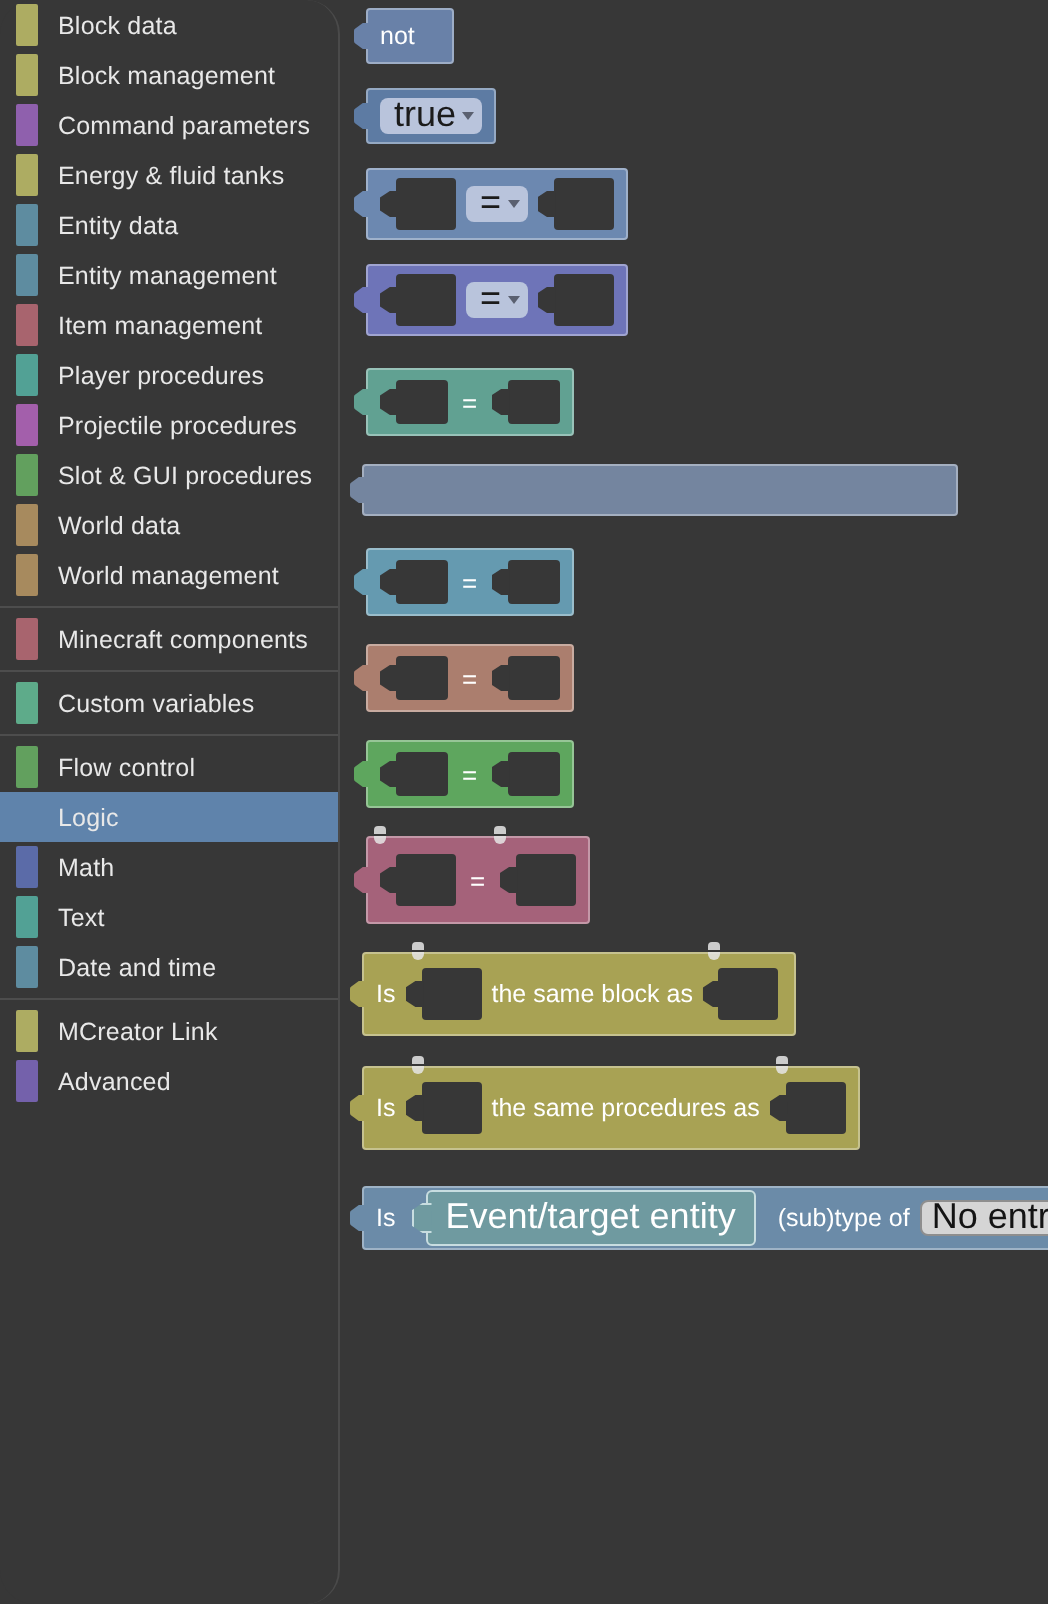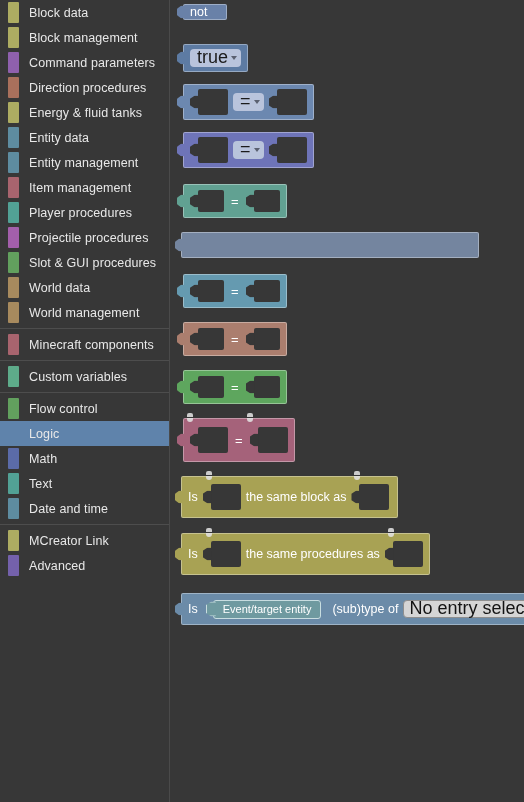--- a/index.html
+++ b/index.html
@@ -11,20 +11,21 @@
     overflow: hidden;
     position: relative;
   }
 
   
   #sidebar {
     position: absolute; left:0; top:0;
     width: 170px; height: 802px;
     background: #373737;
     border-right: 1px solid #4a4a4a;
+    border-radius: 17px;
   }
   .cat-row {
     position: relative;
     height: 25px;
     display: flex;
     align-items: center;
     cursor: default;
   }
   .cat-row.selected { background: #5f83ab; }
   .swatch {
@@ -136,21 +137,21 @@
               background:#e6e6e6; border-radius:2px 2px 0 0; }
   .mini .m2 { position:absolute; left:1px; top:5px; width:6px; height:4px;
               background:#e6e6e6; border-radius:0 0 3px 3px; }
 
   
   .sub {
     background: #6f9aa0;
     border: 1px solid #c8dde0;
     border-radius: 3px;
     color:#fff;
-    font-size: 11px;
+    font-size: 18px;
     padding: 2px 9px 3px 9px;
     position: relative;
     margin-left: 10px;
   }
   .sub::before {
     content:"";
     position:absolute; left:-8px; top:50%;
     transform: translateY(-50%);
     width:9px; height:13px;
     background:#6f9aa0;
@@ -169,24 +170,20 @@
     </div>
     <div class="cat-row">
       <div class="swatch" style="background: rgb(173, 172, 98);"></div>
       <div class="cat-label">Block management</div>
     </div>
     <div class="cat-row">
       <div class="swatch" style="background: rgb(143, 96, 173);"></div>
       <div class="cat-label">Command parameters</div>
     </div>
     <div class="cat-row">
-      <div class="swatch" style="background: rgb(169, 112, 92);"></div>
-      <div class="cat-label">Direction procedures</div>
-    </div>
-    <div class="cat-row">
       <div class="swatch" style="background: rgb(173, 172, 98);"></div>
       <div class="cat-label">Energy &amp; fluid tanks</div>
     </div>
     <div class="cat-row">
       <div class="swatch" style="background: rgb(94, 140, 160);"></div>
       <div class="cat-label">Entity data</div>
     </div>
     <div class="cat-row">
       <div class="swatch" style="background: rgb(94, 140, 160);"></div>
       <div class="cat-label">Entity management</div>
@@ -251,21 +248,21 @@
       <div class="swatch" style="background: rgb(173, 172, 98);"></div>
       <div class="cat-label">MCreator Link</div>
     </div>
     <div class="cat-row">
       <div class="swatch" style="background: rgb(116, 97, 171);"></div>
       <div class="cat-label">Advanced</div>
     </div>
   </div>
 
 <div id="canvas">
-    <div class="blk" style="left: 12px; top: 4px; min-width: 44px; height: 16px; background: rgb(105, 129, 168); border: 1px solid rgba(255, 255, 255, 0.35);">
+    <div class="blk" style="left: 12px; top: 4px; min-width: 44px; height: 28px; background: rgb(105, 129, 168); border: 1px solid rgba(255, 255, 255, 0.35);">
       <div class="inner">
         <span class="lbl">not</span>
       </div>
     </div>
     <div class="blk" style="left: 12px; top: 44px; min-width: 52px; height: 28px; background: rgb(93, 123, 163); border: 1px solid rgba(255, 255, 255, 0.35);">
       <div class="inner">
         <div class="dd blue">true</div>
       </div>
     </div>
     <div class="blk" style="left: 12px; top: 84px; min-width: 88px; height: 36px; background: rgb(108, 136, 176); border: 1px solid rgba(255, 255, 255, 0.35);">

